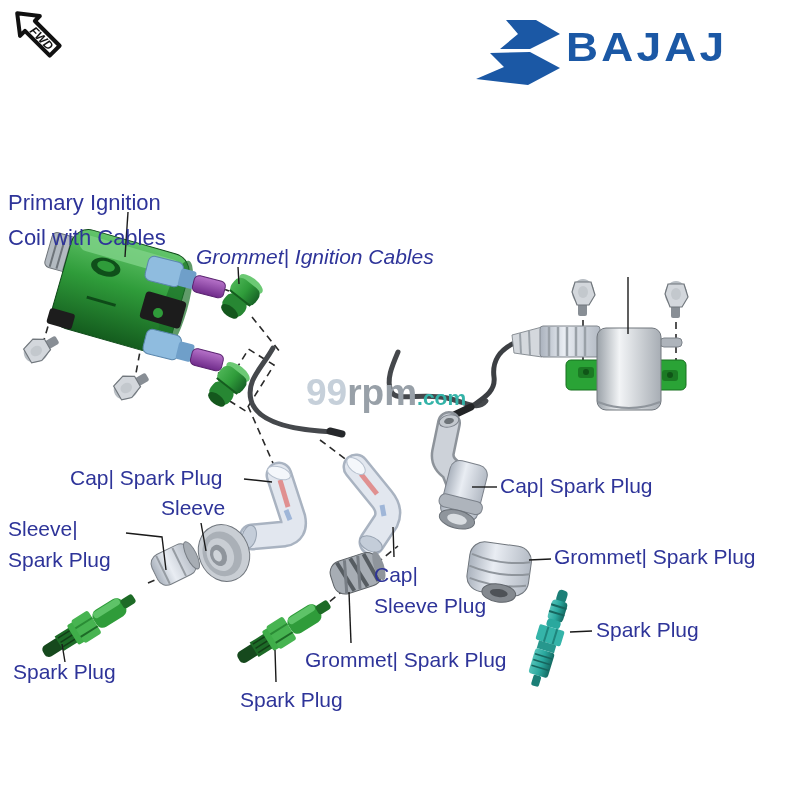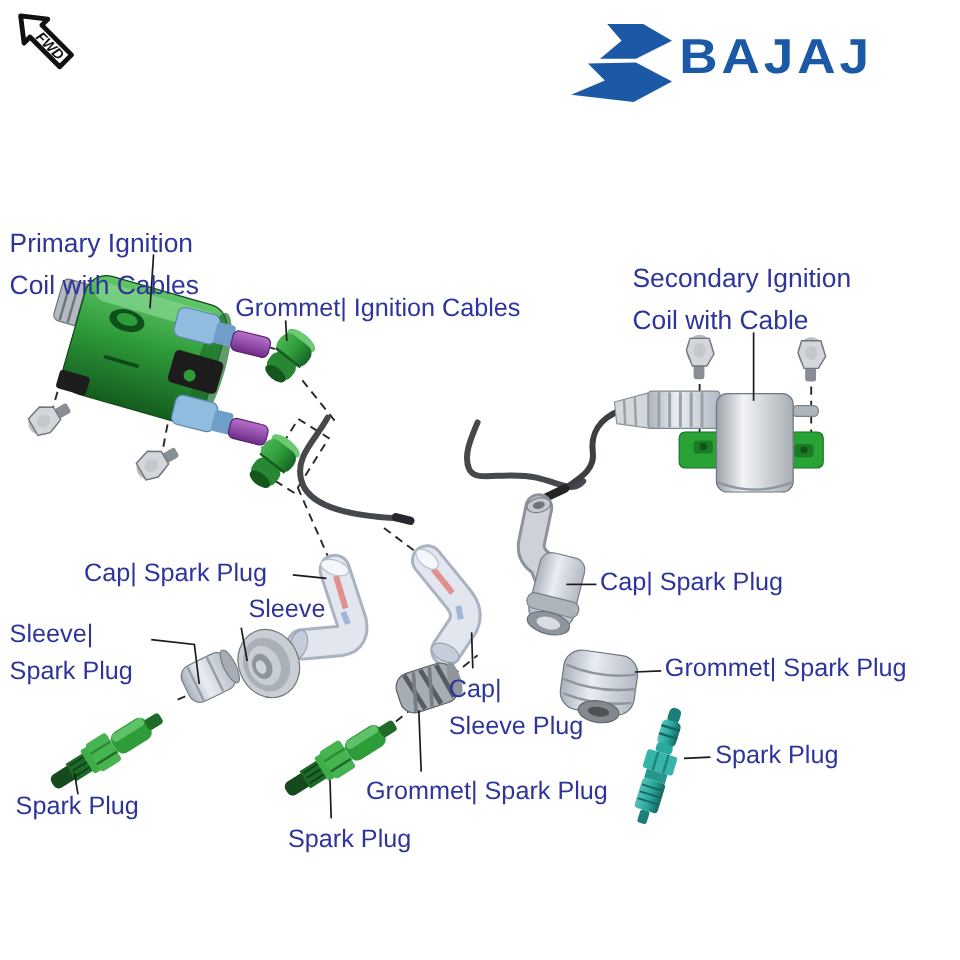--- a/index.html
+++ b/index.html
@@ -271,28 +271,29 @@
     </g>
 
     <g transform="translate(476,18)">
       <path d="M30,2 L60,2 L84,16 L54,31 L24,31 L42,16 Z" fill="#1b58a5"></path>
       <path d="M14,35 L54,34 L84,50 L52,67 L0,61 L28,49 Z" fill="#1b58a5"></path>
     </g>
   </svg>
 
   <div class="brand-text">BAJAJ</div>
 
+  <div class="watermark">
+    <span class="wm-99">99</span><span class="wm-rpm">rpm</span><span class="wm-com">.com</span>
+  </div>
 
   <div class="lbl big" style="left:8px;top:157px;margin-top:28px;">Primary Ignition
 Coil with Cables</div>
-  <div class="lbl" style="left:196px;top:241px;">Grommet| Ignition Cables</div>
-  <div class="lbl big" style="left:527px;top:214px;">Secondary Ignition
-Coil with Cable</div>
+  <div class="lbl" style="left:196px;top:241px;font-style:italic;">Grommet| Ignition Cables</div>
   <div class="lbl" style="left:70px;top:462px;">Cap| Spark Plug</div>
-  <div class="lbl" style="left:161px;top:492px;margin-left:46px;">Sleeve</div>
+  <div class="lbl" style="left:161px;top:492px;">Sleeve</div>
   <div class="lbl" style="left:8px;top:513px;">Sleeve|
 Spark Plug</div>
   <div class="lbl" style="left:13px;top:656px;">Spark Plug</div>
   <div class="lbl" style="left:374px;top:559px;">Cap|
 Sleeve Plug</div>
   <div class="lbl" style="left:305px;top:644px;">Grommet| Spark Plug</div>
   <div class="lbl" style="left:240px;top:684px;">Spark Plug</div>
   <div class="lbl" style="left:500px;top:470px;">Cap| Spark Plug</div>
   <div class="lbl" style="left:554px;top:541px;">Grommet| Spark Plug</div>
   <div class="lbl" style="left:596px;top:614px;">Spark Plug</div>

